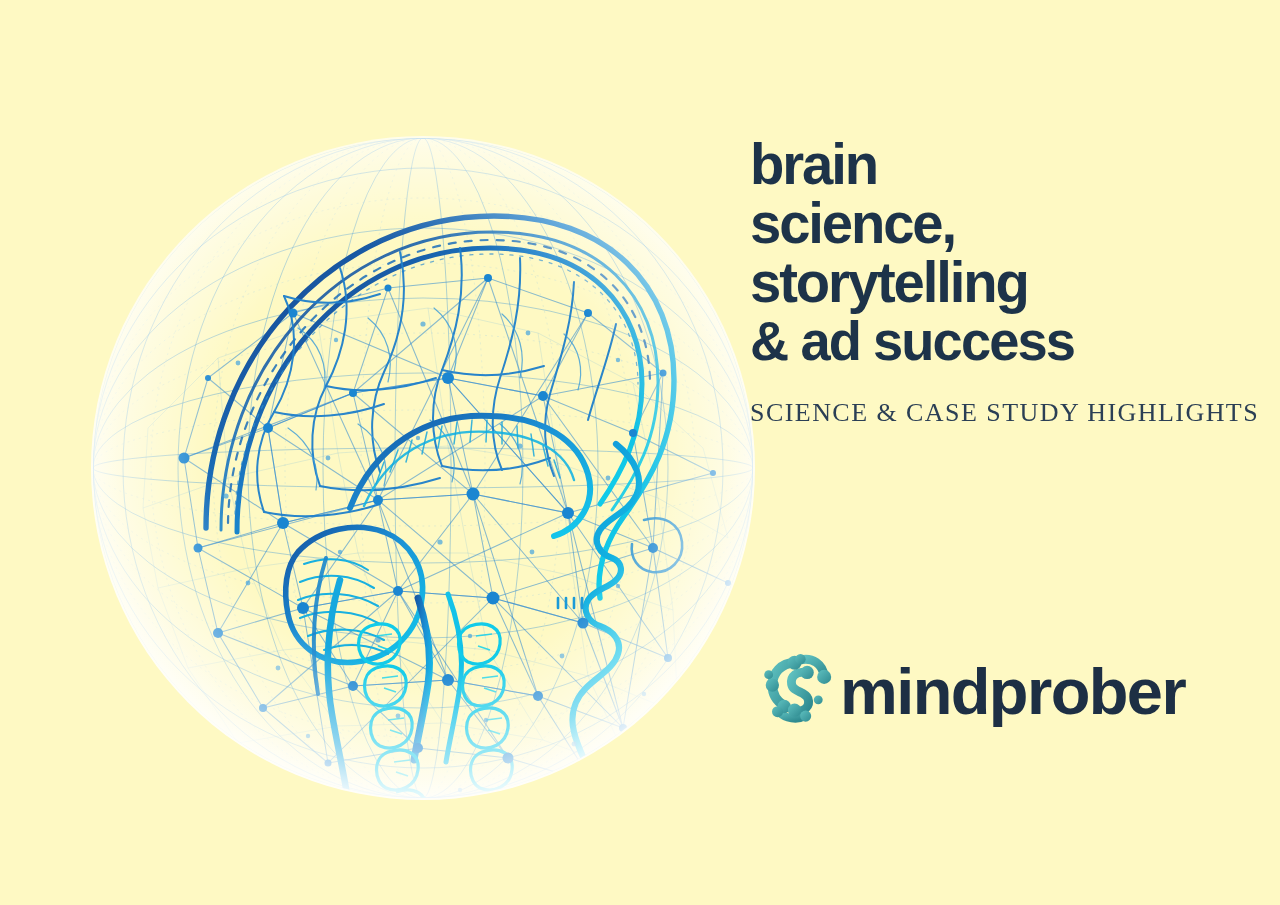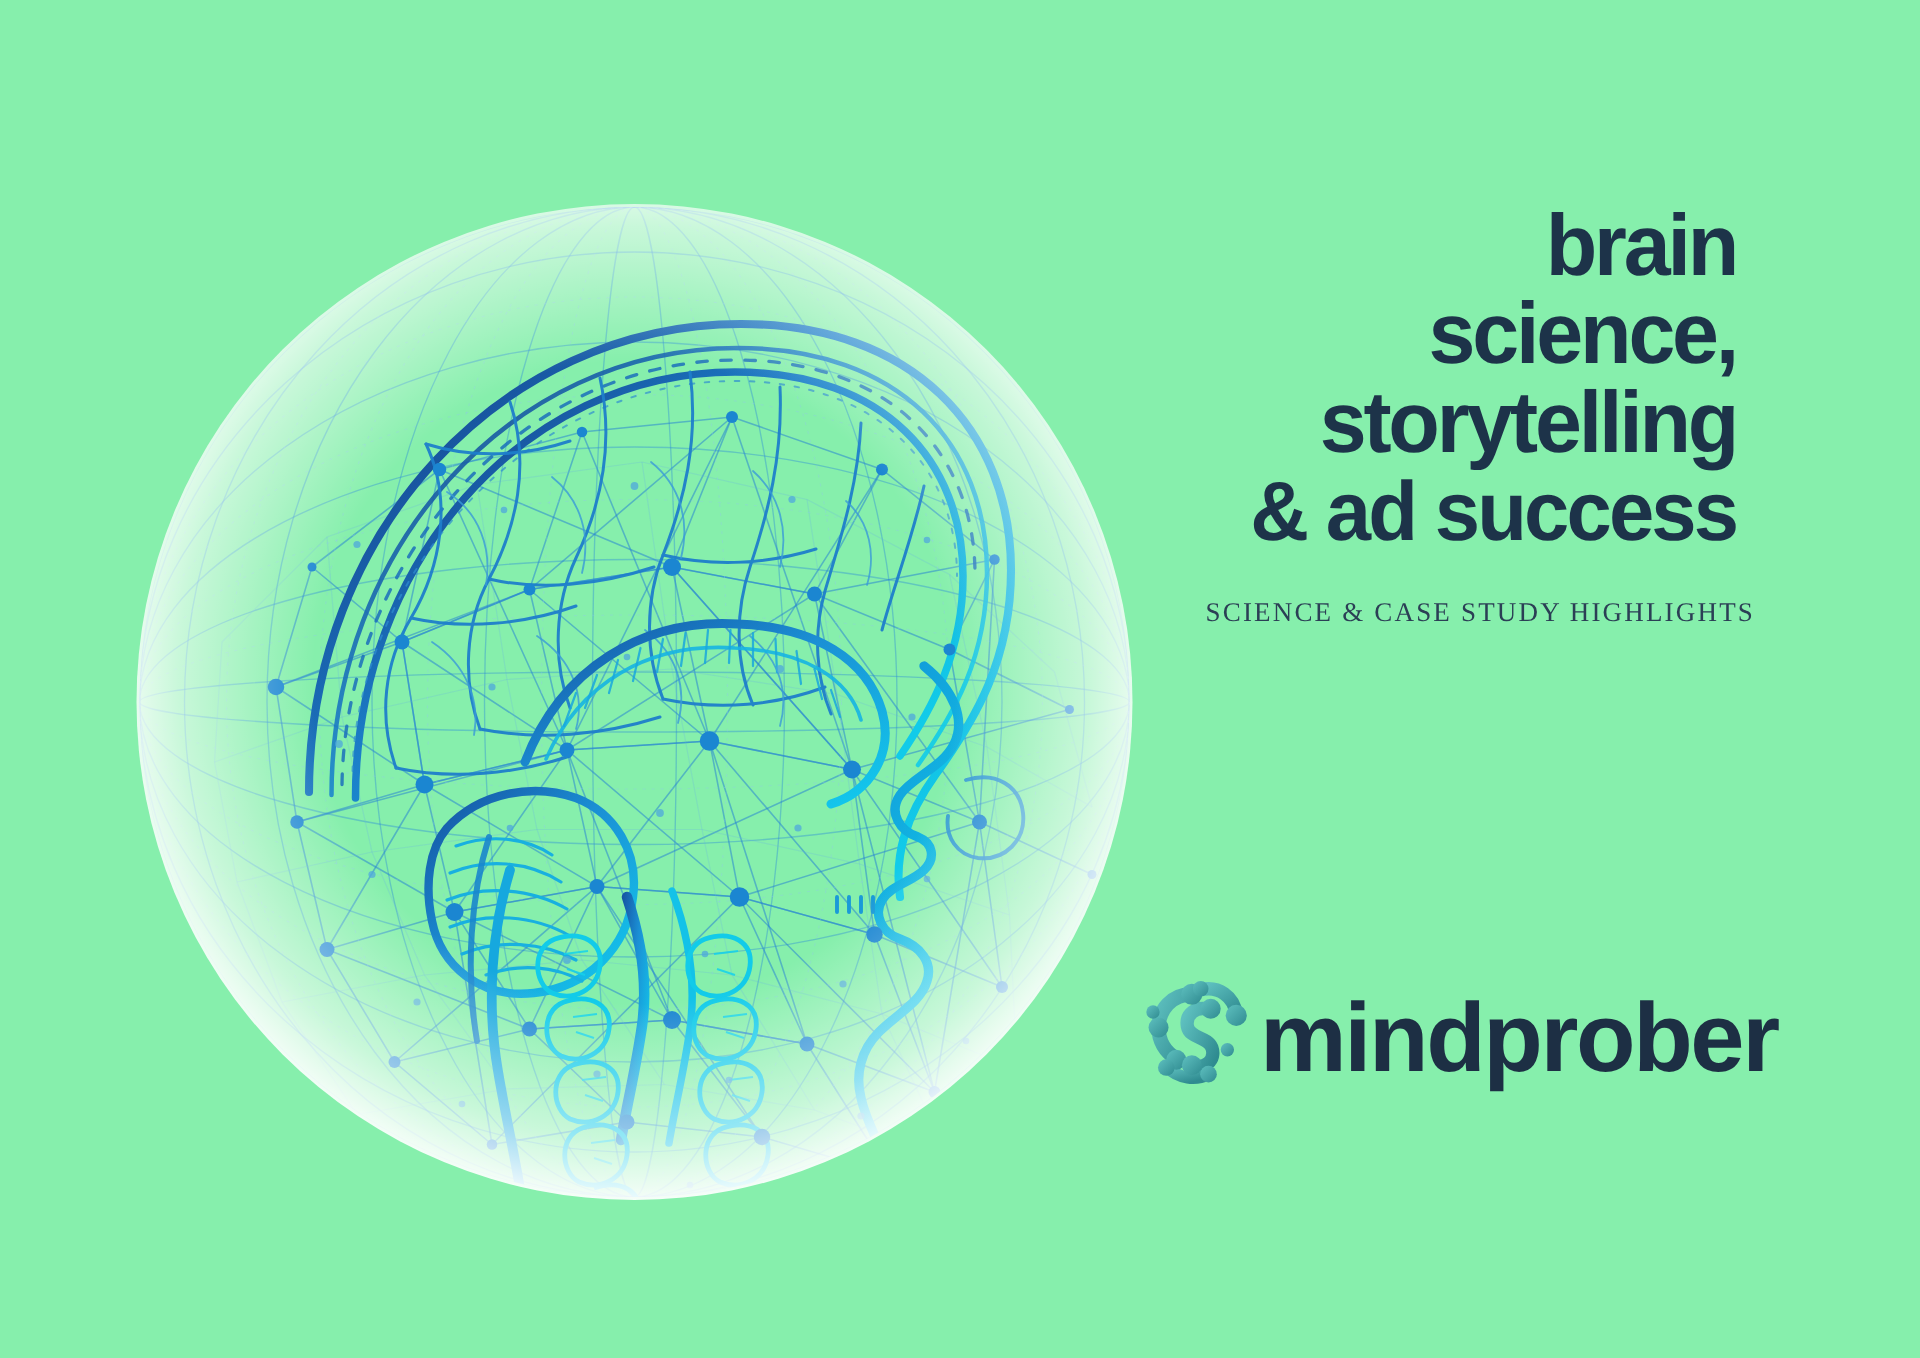--- a/index.html
+++ b/index.html
@@ -10,22 +10,21 @@
   body {
     width: 1280px;
     height: 905px;
     overflow: hidden;
     font-family: "Liberation Sans", sans-serif;
     position: relative;
   }
   #slide {
     position: absolute;
     inset: 0;
-    background: #86efac;
-    text-align: right;
+    background: #fef9c3;
   }
 
   
   #brain-illustration {
     position: absolute;
     left: 88px;
     top: 128px;
     width: 670px;
     height: 680px;
   }
@@ -55,21 +54,21 @@
     transform-origin: left center;
   }
   .title-line.l4 {
     font-size: 56px;
     letter-spacing: -2.0px;
   }
   #subtitle {
     margin-top: 28px;
     color: #2b3f55;
     font-family: "Liberation Serif", serif;
-    font-size: 18px;
+    font-size: 26px;
     letter-spacing: 1.45px;
     white-space: nowrap;
   }
 
   
   #logo {
     position: absolute;
     left: 762px;
     top: 648px;
     display: flex;

